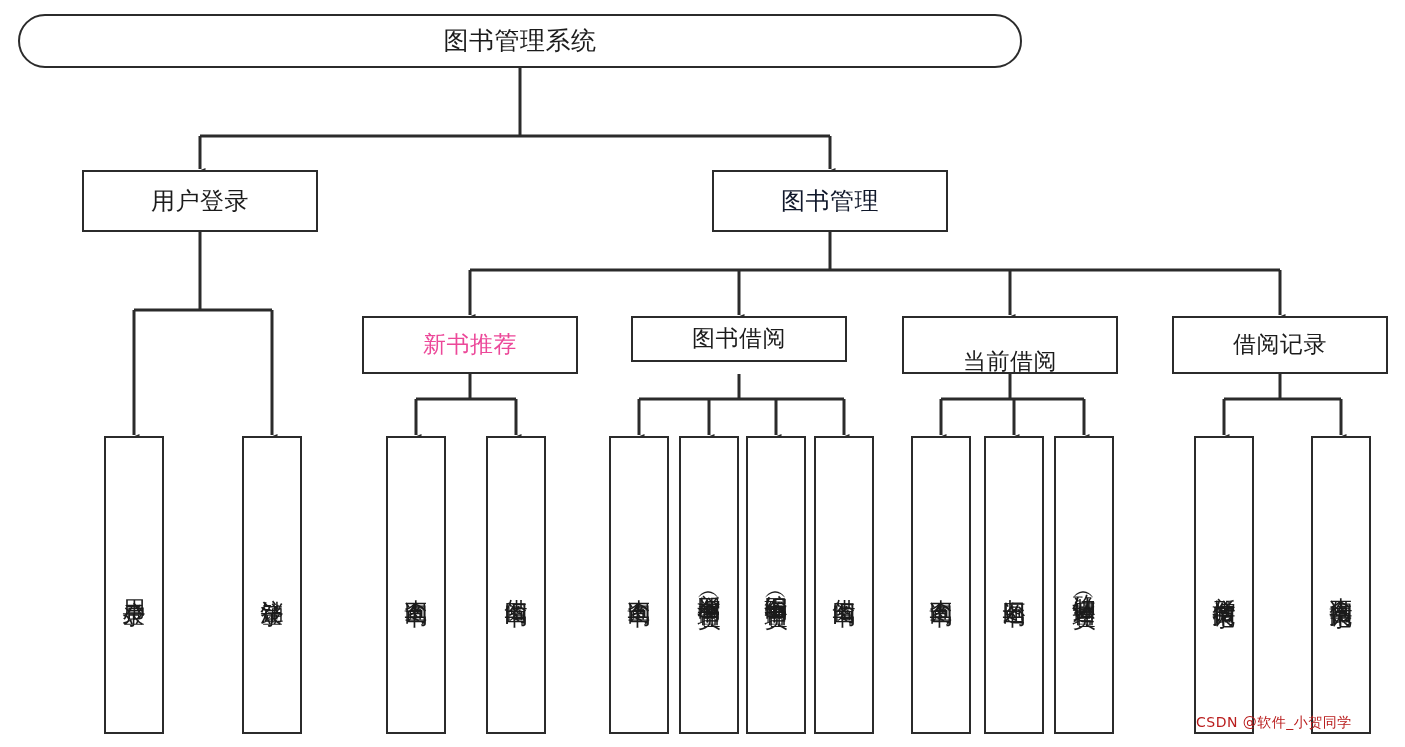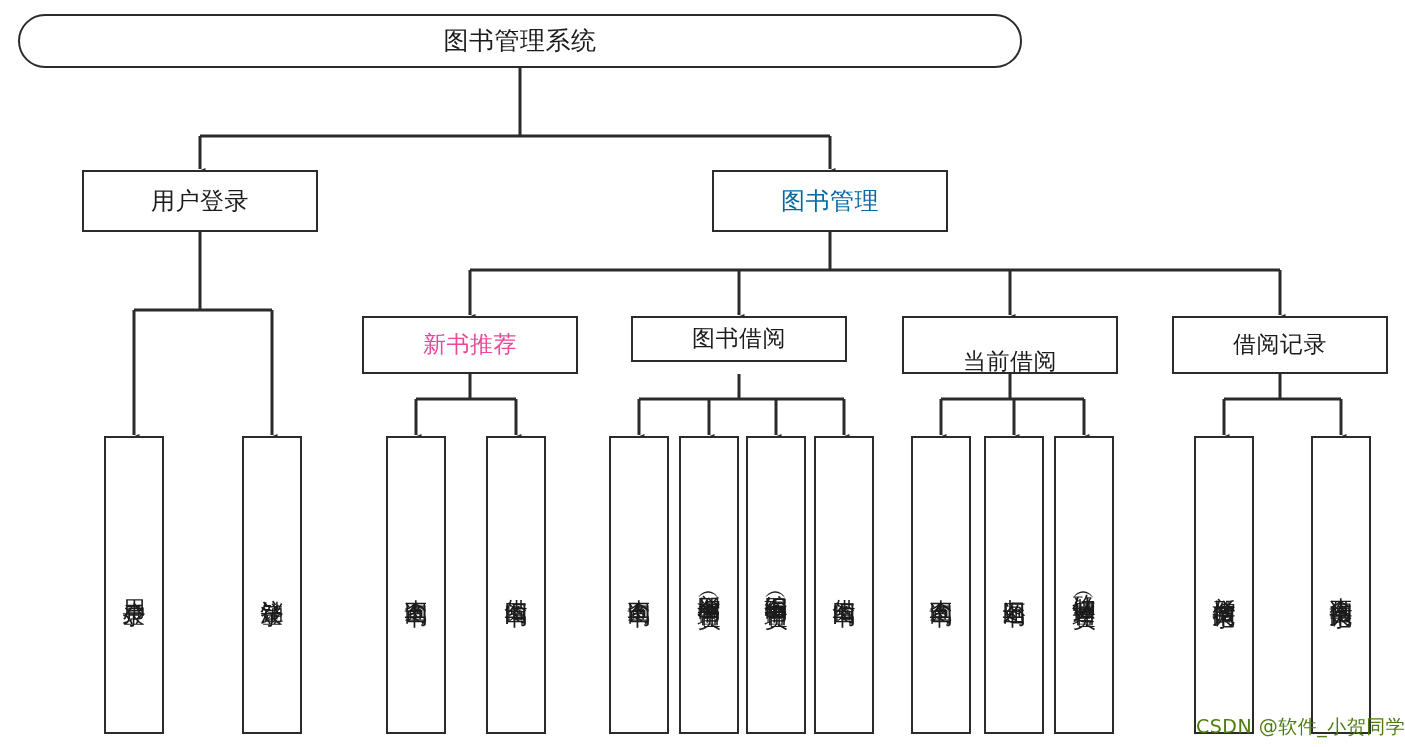--- a/index.html
+++ b/index.html
@@ -46,22 +46,22 @@
   .level3 .node-label { font-size: 23px; }
   .leaf .node-label {
     font-size: 23px;
     writing-mode: vertical-rl;
     text-orientation: upright;
     line-height: 1.08;
     letter-spacing: 2px;
   }
   .watermark {
     position: absolute;
-    color: #4d7c0f;
-    font-size: 19px;
+    color: #b91c1c;
+    font-size: 14px;
     white-space: nowrap;
     letter-spacing: 0.5px;
     pointer-events: none;
   }
 </style>
 </head>
 <body>
 
 <div id="diagram-root">
 
@@ -109,21 +109,21 @@
   </svg>
 
   <div id="nodes-layer">
       <div class="node-box level1" style="left: 18px; top: 14px; width: 1004px; height: 54px; border-color: rgb(43, 43, 43); background: rgb(255, 255, 255); border-radius: 27px;">
         <div class="node-label" style="color: rgb(27, 27, 27);">图书管理系统</div>
       </div>
       <div class="node-box level2" style="left: 82px; top: 170px; width: 236px; height: 62px; border-color: rgb(43, 43, 43); background: rgb(255, 255, 255);">
         <div class="node-label" style="color: rgb(27, 27, 27);">用户登录</div>
       </div>
       <div class="node-box level2" style="left: 712px; top: 170px; width: 236px; height: 62px; border-color: rgb(43, 43, 43); background: rgb(255, 255, 255);">
-        <div class="node-label" style="color: #0369a1;">图书管理</div>
+        <div class="node-label" style="color: #0f172a;">图书管理</div>
       </div>
       <div class="node-box level3" style="left: 362px; top: 316px; width: 216px; height: 58px; border-color: rgb(43, 43, 43); background: rgb(255, 255, 255);">
         <div class="node-label" style="color: #ec4899;">新书推荐</div>
       </div>
       <div class="node-box level3" style="left: 631px; top: 316px; width: 216px; height: 46px; border-color: rgb(43, 43, 43); background: rgb(255, 255, 255);">
         <div class="node-label" style="color: rgb(27, 27, 27);">图书借阅</div>
       </div>
       <div class="node-box level3" style="left: 902px; top: 316px; width: 216px; height: 58px; border-color: rgb(43, 43, 43); background: rgb(255, 255, 255);">
         <div class="node-label" style="color: rgb(27, 27, 27); margin-top: 34px;">当前借阅</div>
       </div>

